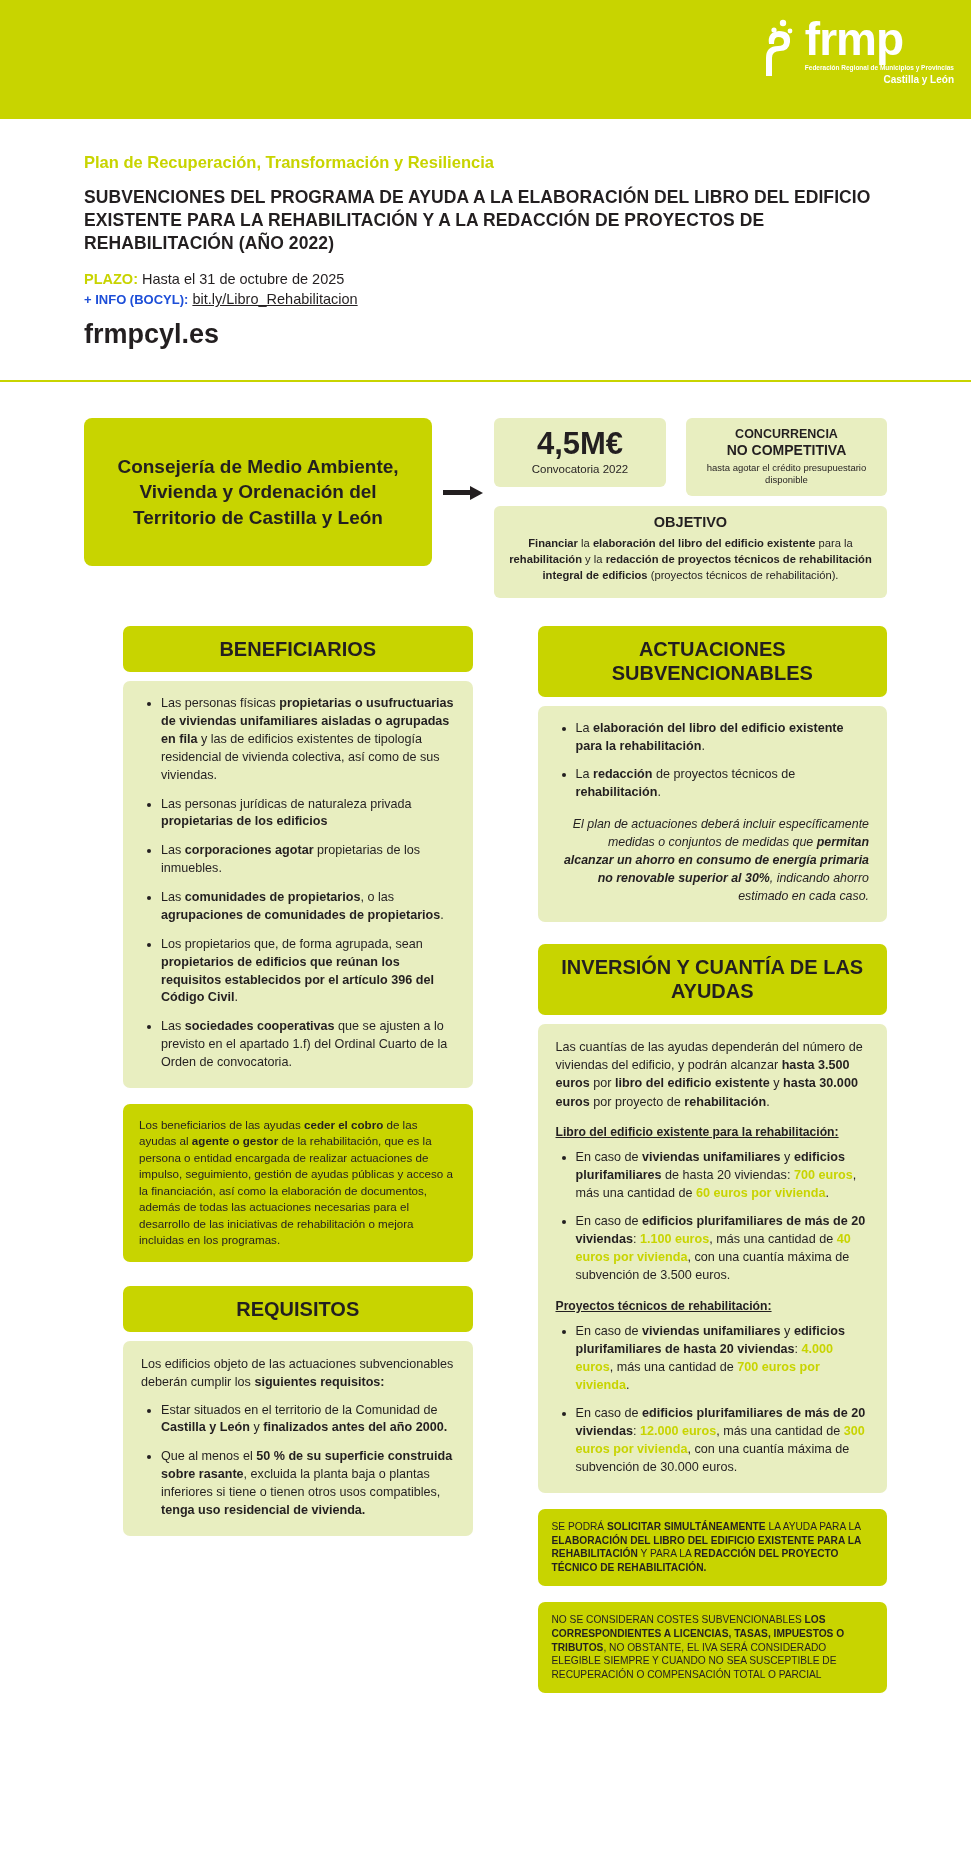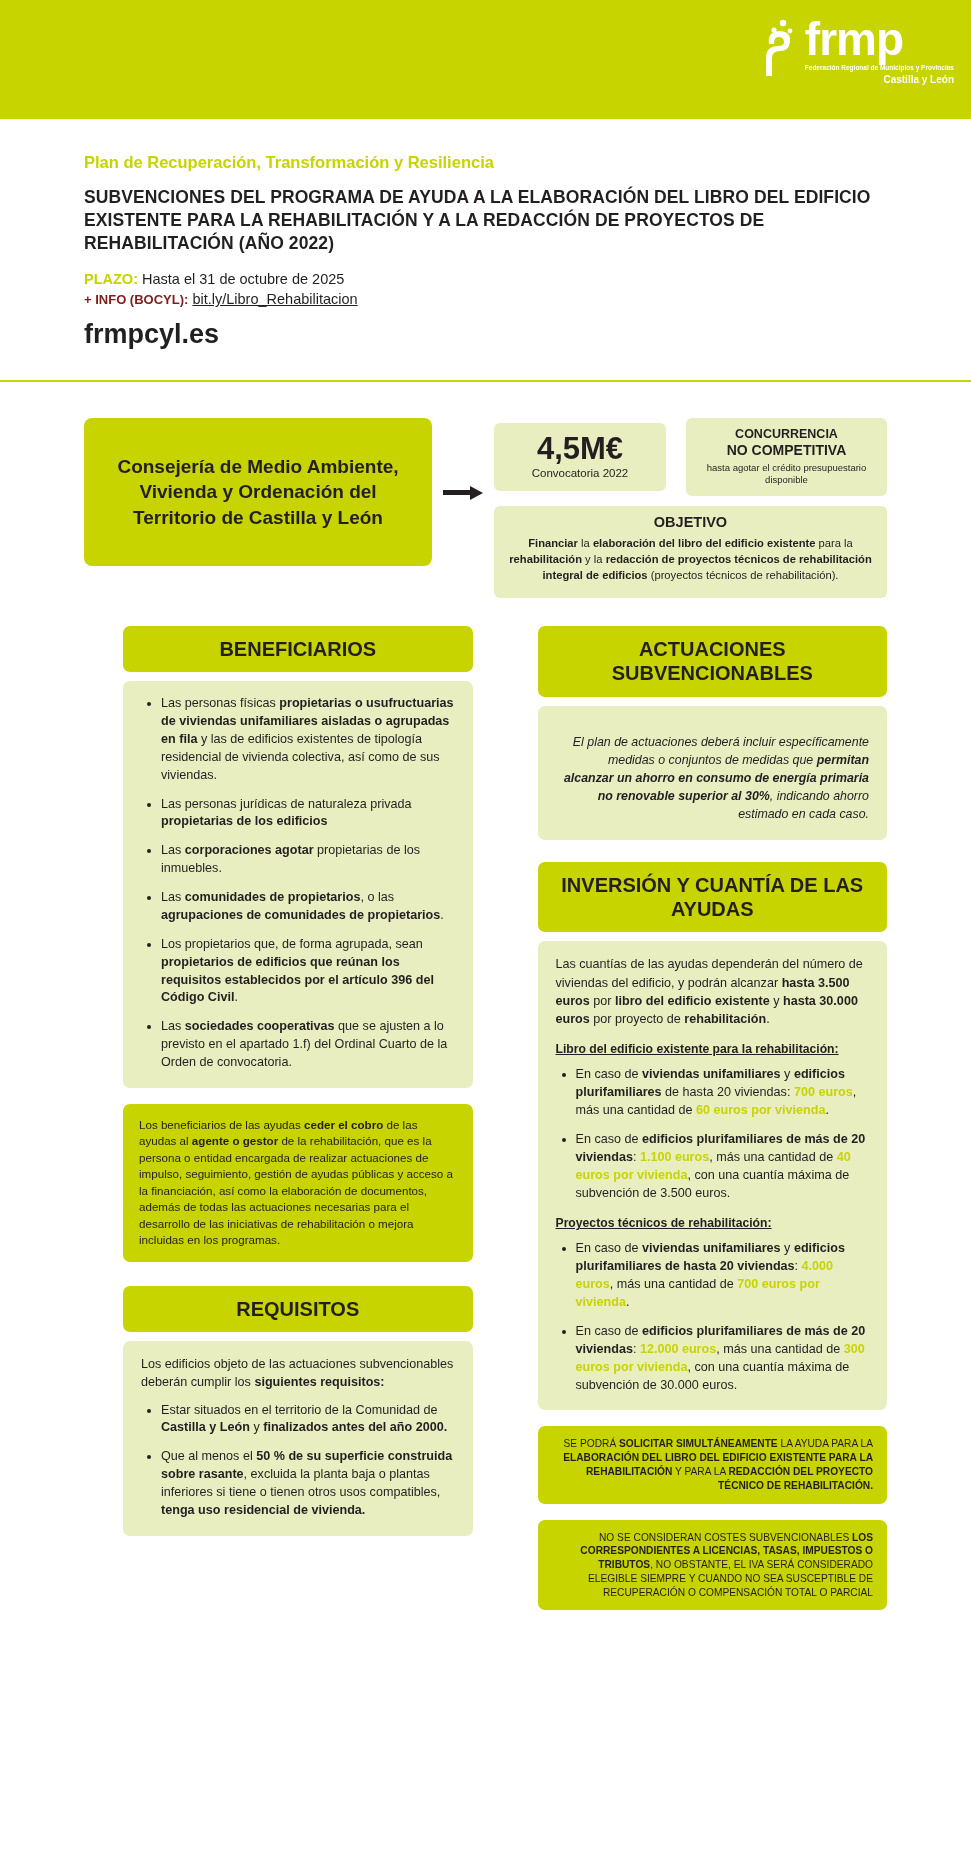--- a/index.html
+++ b/index.html
@@ -86,21 +86,21 @@
   .intro-line {
     font-size: 14.5px;
     margin-bottom: 4px;
     color: #231f20;
   }
   .lbl-plazo {
     color: #c8d400;
     font-weight: bold;
   }
   .lbl-info {
-    color: #7f1d1d;
+    color: #1d4ed8;
     font-weight: bold;
     font-size: 13px;
   }
   .link {
     color: #231f20;
     text-decoration: underline;
     font-size: 14.5px;
   }
   .brand-url {
     font-size: 27px;
@@ -172,21 +172,21 @@
     border-top: 7px solid transparent;
     border-bottom: 7px solid transparent;
     border-left: 13px solid #231f20;
   }
   .col-right-top {
     flex: 1;
   }
   .row-amount {
     display: flex;
     gap: 20px;
-    align-items: center;
+    align-items: flex-start;
   }
   .box-amount {
     width: 172px;
     background: #e8eec0;
     border-radius: 6px;
     text-align: center;
     padding: 10px 6px 12px 6px;
     box-sizing: border-box;
   }
   .amount-big {
@@ -290,21 +290,21 @@
   }
   .box-green {
     background: #c8d400;
     border-radius: 7px;
     padding: 13px 16px;
     margin-top: 16px;
     font-size: 11.6px;
     line-height: 1.42;
   }
   .box-green.center {
-    text-align: right;
+    text-align: left;
     font-size: 10.2px;
     line-height: 1.35;
     padding: 11px 14px;
   }
   .para {
     font-size: 12.6px;
     line-height: 1.45;
   }
   .underline-head {
     font-size: 12.2px;
@@ -419,20 +419,24 @@
               <li>Estar situados en el territorio de la Comunidad de <b>Castilla y León</b> y <b>finalizados antes del año 2000.</b></li>
               <li>Que al menos el <b>50 % de su superficie construida sobre rasante</b>, excluida la planta baja o plantas inferiores si tiene o tienen otros usos compatibles, <b>tenga uso residencial de vivienda.</b></li>
             </ul>
         </div>
       </div>
 
       <div class="col">
 
         <div class="section-head">ACTUACIONES SUBVENCIONABLES</div>
         <div class="panel">
+          <ul class="bullets" id="actuaciones-list">
+              <li>La <b>elaboración del libro del edificio existente para la rehabilitación</b>.</li>
+              <li>La <b>redacción</b> de proyectos técnicos de <b>rehabilitación</b>.</li>
+            </ul>
           <div class="note-italic" id="actuaciones-note">El plan de actuaciones deberá incluir específicamente medidas o conjuntos de medidas que <b>permitan alcanzar un ahorro en consumo de energía primaria no renovable superior al 30%</b>, indicando ahorro estimado en cada caso.</div>
         </div>
 
         <div style="height:22px"></div>
 
         <div class="section-head">INVERSIÓN Y CUANTÍA DE LAS AYUDAS</div>
         <div class="panel">
           <div class="para" id="inversion-intro">Las cuantías de las ayudas dependerán del número de viviendas del edificio, y podrán alcanzar <b>hasta 3.500 euros</b> por <b>libro del edificio existente</b> y <b>hasta 30.000 euros</b> por proyecto de <b>rehabilitación</b>.</div>
           <div class="underline-head">Libro del edificio existente para la rehabilitación:</div>
           <ul class="bullets" id="inversion-list1">

